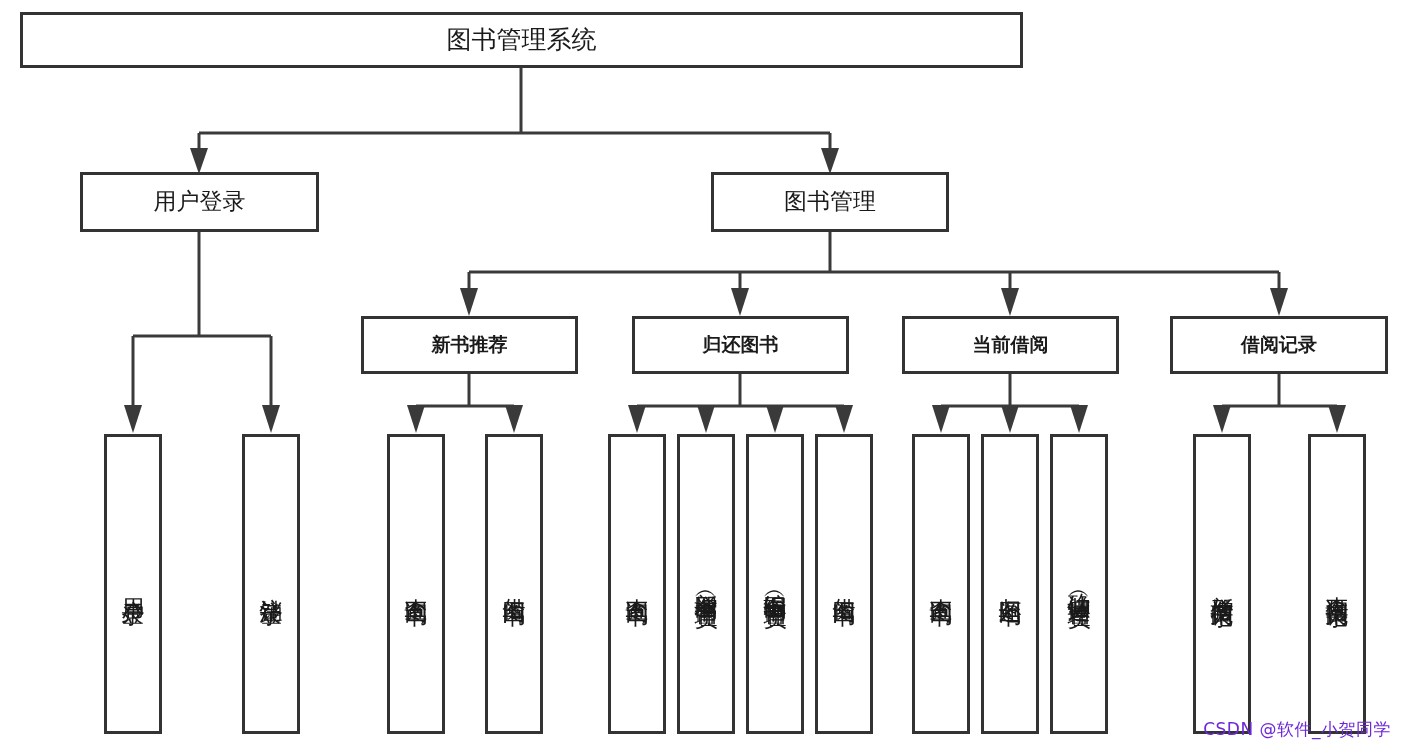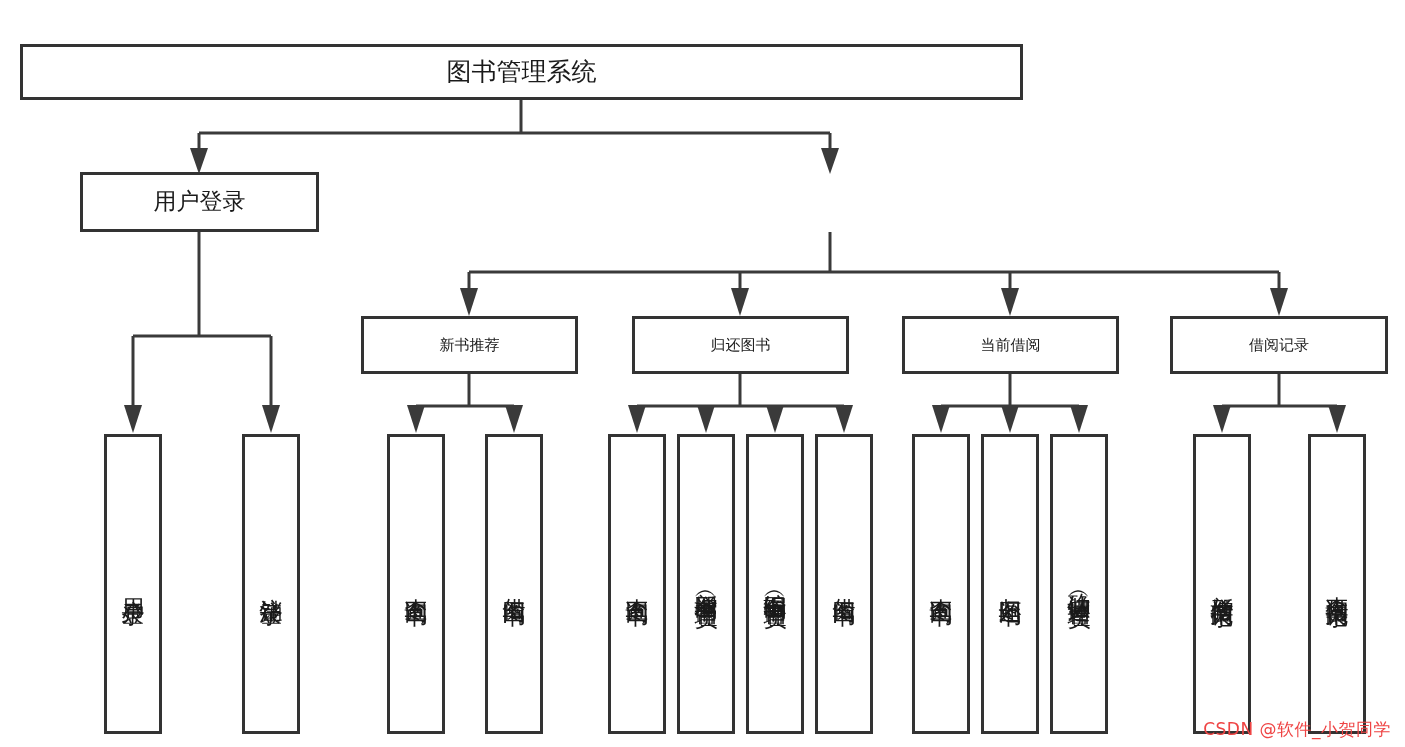--- a/index.html
+++ b/index.html
@@ -48,42 +48,43 @@
     text-align: center;
     line-height: 1.12;
   }
   .node.root {
     font-size: 25px;
   }
   .node.level2 {
     font-size: 23px;
   }
   .node.level3 {
-    font-size: 15px;
+    font-size: 19px;
+    font-weight: bold;
   }
   
   .node.leaf {
     font-size: 23px;
     align-items: center;
     justify-content: center;
   }
   .node.leaf .label {
     writing-mode: vertical-rl;
     text-orientation: upright;
     letter-spacing: 2px;
     line-height: 1.0;
     white-space: nowrap;
   }
   
   .watermark {
     position: absolute;
     right: 14px;
     bottom: 6px;
     font-size: 17px;
-    color: #ef4444;
+    color: #6d28d9;
     letter-spacing: 0.5px;
     white-space: nowrap;
     user-select: none;
   }
 </style>
 </head>
 <body>
 
 <div id="canvas">
 
@@ -144,28 +145,31 @@
     <polygon points="1079,433 1070,405 1088,405"></polygon>
 
     <line x1="1279" y1="374" x2="1279" y2="406"></line>
     <line x1="1222" y1="406" x2="1337" y2="406"></line>
     <line x1="1222" y1="406" x2="1222" y2="410"></line>
     <polygon points="1222,433 1213,405 1231,405"></polygon>
     <line x1="1337" y1="406" x2="1337" y2="410"></line>
     <polygon points="1337,433 1328,405 1346,405"></polygon>
   </svg>
 
-  <div class="node root" style="left:20px; top:12px; width:1003px; height:56px;margin-top:32px;">
+  <div class="node root" style="left:20px; top:12px; width:1003px; height:56px;">
     <span class="label">图书管理系统</span>
   </div>
 
   <div class="node level2" style="left:80px; top:172px; width:239px; height:60px;">
     <span class="label">用户登录</span>
   </div>
 
+  <div class="node level2" style="left:711px; top:172px; width:238px; height:60px;">
+    <span class="label">图书管理</span>
+  </div>
 
   <div class="node level3" style="left:361px; top:316px; width:217px; height:58px;">
     <span class="label">新书推荐</span>
   </div>
 
   <div class="node level3" style="left:632px; top:316px; width:217px; height:58px;">
     <span class="label">归还图书</span>
   </div>
 
   <div class="node level3" style="left:1170px; top:316px; width:218px; height:58px;">

